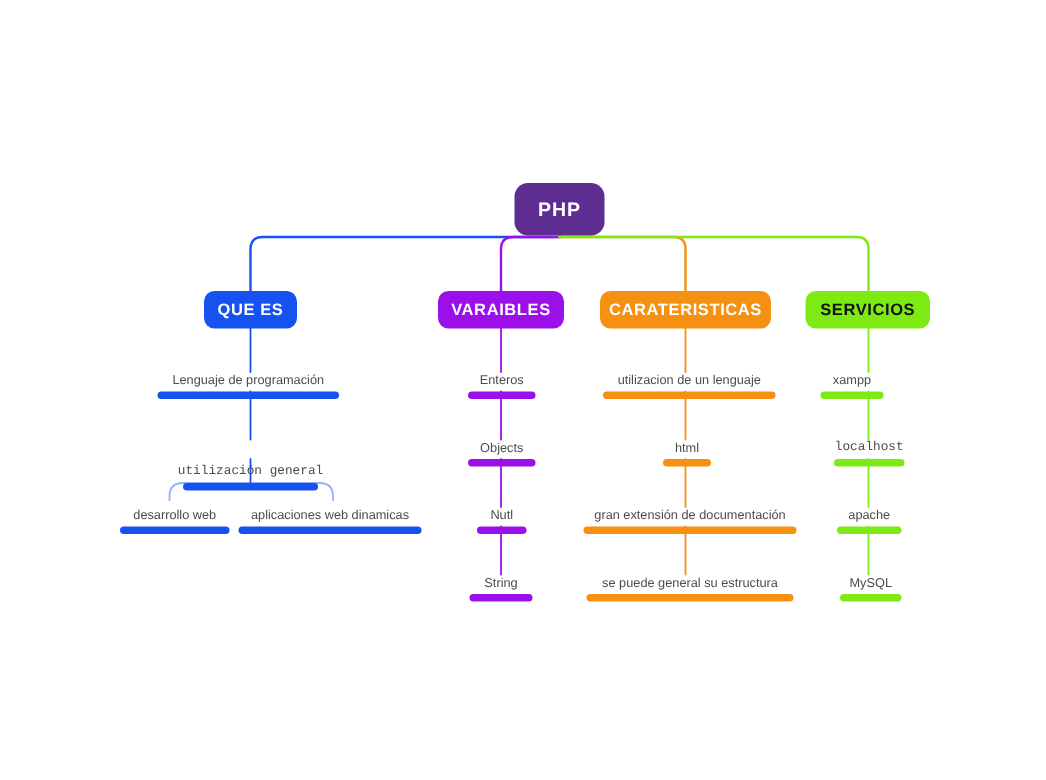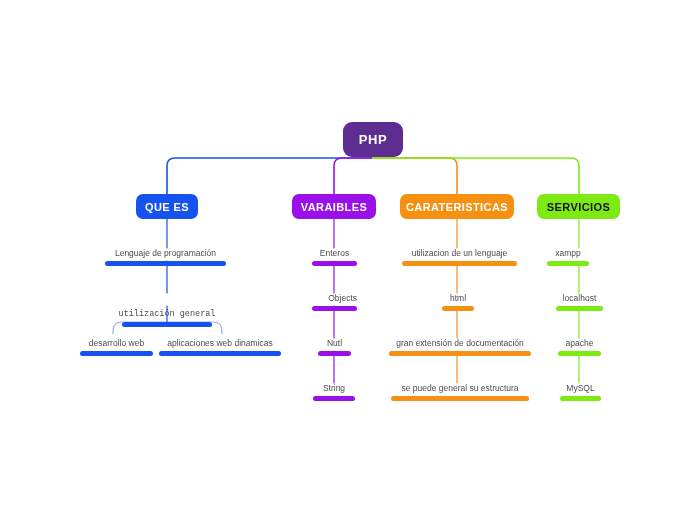--- a/index.html
+++ b/index.html
@@ -125,21 +125,21 @@
         <div class="leaf-label">aplicaciones web dinamicas</div>
         <div class="leaf-bar" style="width: 122px; background: rgb(21, 82, 240);"></div>
       </div>
       <div class="branch-node" style="left: 292px; top: 194px; width: 84px; height: 25px; background: rgb(155, 16, 232); color: rgb(255, 255, 255);">
         <span>VARAIBLES</span>
       </div>
       <div class="leaf" style="left: 312px; top: 248px; width: 45px;">
         <div class="leaf-label">Enteros</div>
         <div class="leaf-bar" style="width: 45px; background: rgb(155, 16, 232);"></div>
       </div>
-      <div class="leaf" style="left: 312px; top: 293px; width: 45px; align-items: flex-end;">
+      <div class="leaf" style="left: 312px; top: 293px; width: 45px;">
         <div class="leaf-label">Objects</div>
         <div class="leaf-bar" style="width: 45px; background: rgb(155, 16, 232);"></div>
       </div>
       <div class="leaf" style="left: 318px; top: 338px; width: 33px;">
         <div class="leaf-label">Nutl</div>
         <div class="leaf-bar" style="width: 33px; background: rgb(155, 16, 232);"></div>
       </div>
       <div class="leaf" style="left: 313px; top: 383px; width: 42px;">
         <div class="leaf-label">String</div>
         <div class="leaf-bar" style="width: 42px; background: rgb(155, 16, 232);"></div>
@@ -163,21 +163,21 @@
         <div class="leaf-label">se puede general su estructura</div>
         <div class="leaf-bar" style="width: 138px; background: rgb(245, 144, 17);"></div>
       </div>
       <div class="branch-node" style="left: 537px; top: 194px; width: 83px; height: 25px; background: rgb(125, 235, 19); color: rgb(17, 17, 17);">
         <span>SERVICIOS</span>
       </div>
       <div class="leaf" style="left: 547px; top: 248px; width: 42px;">
         <div class="leaf-label">xampp</div>
         <div class="leaf-bar" style="width: 42px; background: rgb(125, 235, 19);"></div>
       </div>
-      <div class="leaf" style="left: 556px; top: 293px; width: 47px;">
+      <div class="leaf" style="left: 556px; top: 293px; width: 47px; font-family: Liberation Mono, monospace;">
         <div class="leaf-label">localhost</div>
         <div class="leaf-bar" style="width: 47px; background: rgb(125, 235, 19);"></div>
       </div>
       <div class="leaf" style="left: 558px; top: 338px; width: 43px;">
         <div class="leaf-label">apache</div>
         <div class="leaf-bar" style="width: 43px; background: rgb(125, 235, 19);"></div>
       </div>
       <div class="leaf" style="left: 560px; top: 383px; width: 41px;">
         <div class="leaf-label">MySQL</div>
         <div class="leaf-bar" style="width: 41px; background: rgb(125, 235, 19);"></div>

